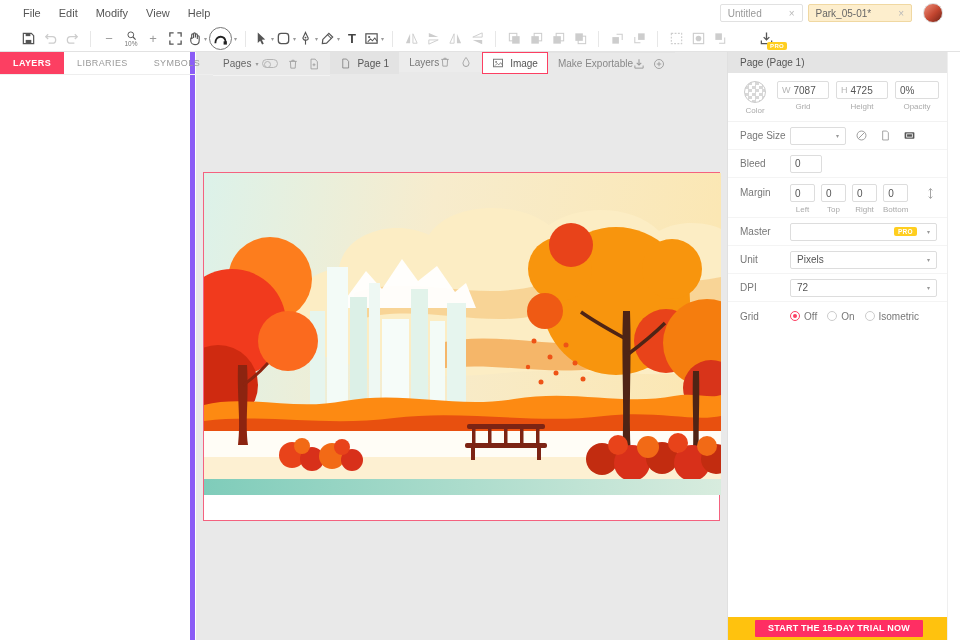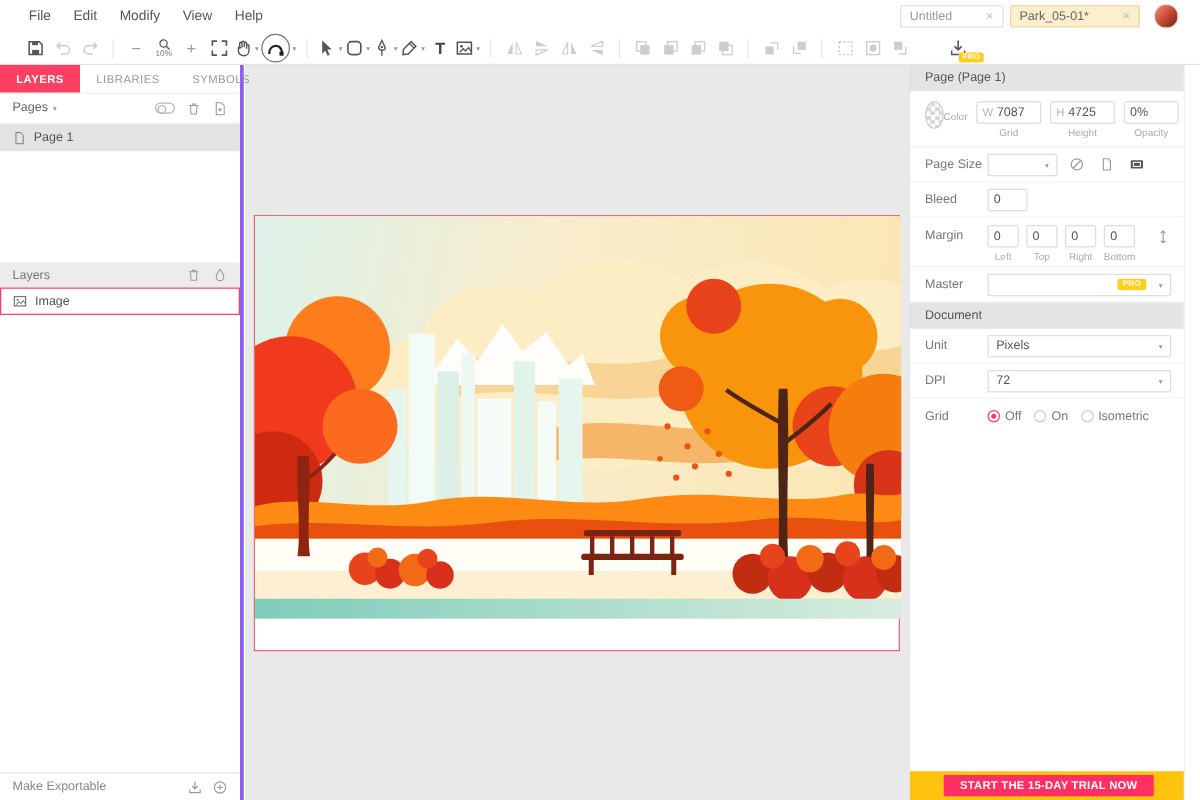--- a/index.html
+++ b/index.html
@@ -34,21 +34,21 @@
   .zoomlbl { font-size:6.5px; color:#777; line-height:6px; }
   .txtbtn { font-size:13px; color:#9a9a9a; padding:0 3px; }
   .ttool { font-size:13px; font-weight:bold; color:#444; }
   .ring { border:1.5px solid #777; border-radius:50%; width:23px; height:23px; }
   .tbtn.export { margin-left:auto; margin-right:184px; }
   .pro-pill { position:absolute; right:-11px; bottom:0; background:#ffce1f; color:#fff;
     font-size:6px; font-weight:bold; padding:1px 3px; border-radius:2px; letter-spacing:.3px; }
 
   
   .left-panel { position:absolute; top:52px; left:0; width:195px; bottom:0; background:#fff;
-    border-right:3px solid #8b5cf6; display:flex; flex-direction:column; z-index:3; }
+    border-right:5px solid #8b5cf6; display:flex; flex-direction:row; z-index:3; }
   .ptabs { display:flex; height:23px; border-bottom:1px solid #eee; flex-shrink:0; }
   .ptab { font-size:9px; letter-spacing:.4px; color:#9a9a9a; display:flex; align-items:center; padding:0 13px; }
   .ptab.active { background:#fc3f62; color:#fff; font-weight:bold; }
   .pages-head { height:24px; display:flex; align-items:center; padding:0 10px; font-size:10px;
     color:#666; gap:4px; flex-shrink:0; border-bottom:1px solid #f3f3f3; }
   .tiny-caret { font-size:6px; color:#999; }
   .ph-icons { margin-left:auto; display:flex; gap:9px; align-items:center; color:#9a9a9a; }
   .ph-icons .ic, .lh-icons .ic, .eb-icons .ic { width:12px; height:12px; display:block; }
   .toggle { width:16px; height:9px; border:1px solid #b5b5b5; border-radius:5px; position:relative; }
   .toggle::after { content:""; position:absolute; left:1px; top:1px; width:5px; height:5px;
@@ -75,21 +75,21 @@
   .illus { display:block; }
 
   
   .right-panel { position:absolute; top:52px; right:13px; width:220px; bottom:0; background:#fff;
     border-left:1px solid #e0e0e0; font-size:10px; color:#777; z-index:3; }
   .gutter { position:absolute; top:52px; right:0; width:13px; bottom:0; background:#fff;
     border-left:1px solid #efefef; }
   .rp-head { height:21px; line-height:21px; background:#e4e4e4; padding-left:12px; color:#555; }
   .rp-dims { display:flex; align-items:flex-start; padding:8px 8px 6px 12px; gap:7px;
     border-bottom:1px solid #f2f2f2; }
-  .swatchw { display:flex; flex-direction:row; align-items:center; width:34px; }
+  .swatchw { display:flex; flex-direction:column; align-items:center; width:34px; }
   .swatch { width:22px; height:22px; border-radius:50%; border:1px solid #ccc;
     background:repeating-conic-gradient(#d8d8d8 0% 25%, #fff 0% 50%) 0 0 / 7px 7px; }
   .fldw { display:flex; flex-direction:column; align-items:center; }
   .fld { height:18px; border:1px solid #ddd; border-radius:2px; display:flex; align-items:center;
     padding:0 4px; font-size:10px; color:#555; background:#fff; }
   .pfx { color:#b5b5b5; margin-right:3px; font-size:9px; }
   .sub { font-size:8px; color:#aaa; margin-top:3px; }
   .rp-row { display:flex; align-items:center; padding:0 10px 0 12px; min-height:28px;
     border-bottom:1px solid #f4f4f4; }
   .rp-row.tall { align-items:flex-start; padding-top:6px; min-height:40px; }
@@ -651,21 +651,20 @@
     </div>
 
     <div class="rp-row">
       <span class="rp-label">Master</span>
       <div class="dd grow">
         <span class="pro-badge">PRO</span>
         <span class="dcaret" style="margin-left:4px">▾</span>
       </div>
     </div>
 
-    <div class="rp-head">Document</div>
 
     <div class="rp-row">
       <span class="rp-label">Unit</span>
       <div class="dd grow">
         <span>Pixels</span>
         <span class="dcaret">▾</span>
       </div>
     </div>
 
     <div class="rp-row">

